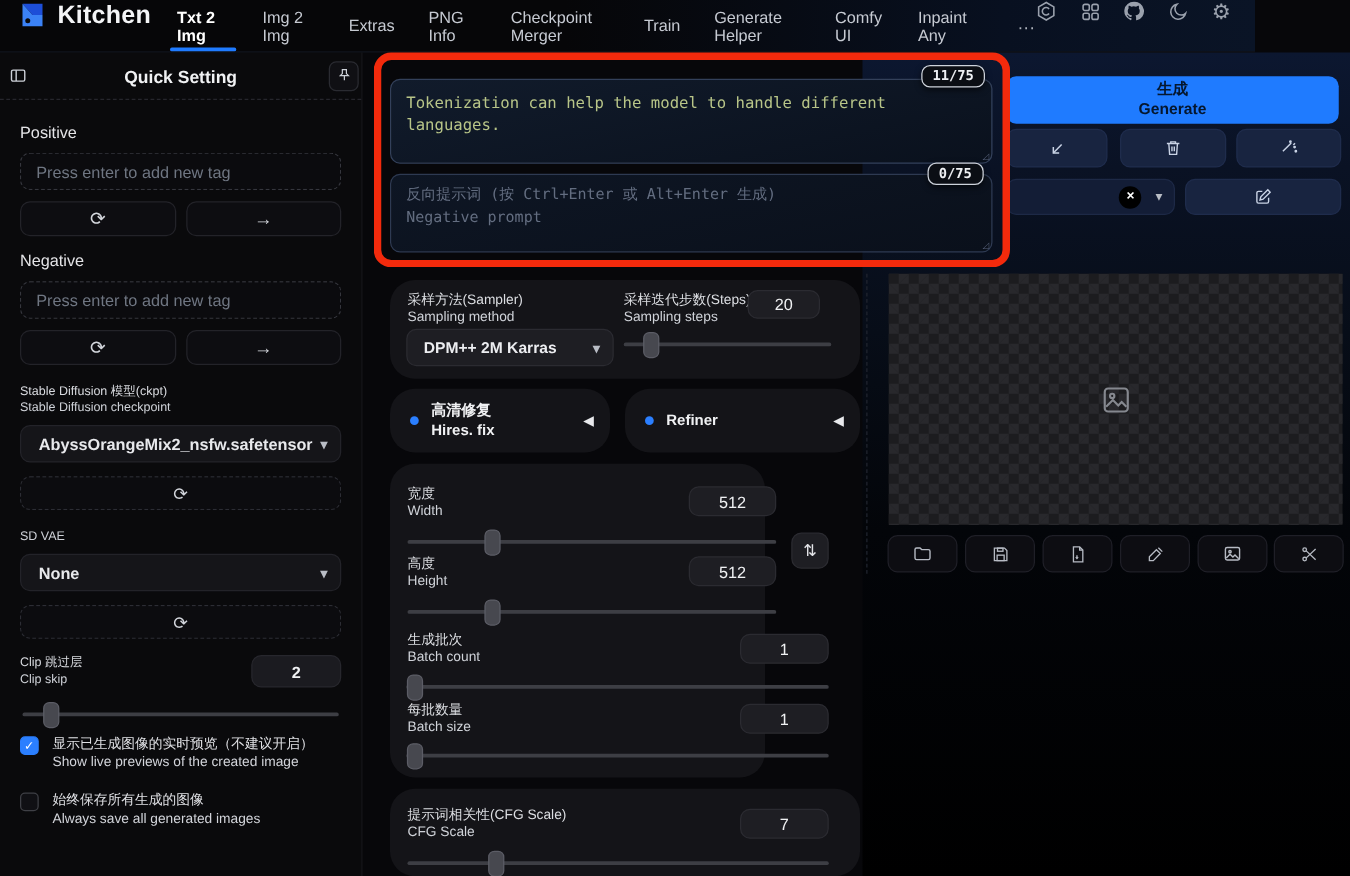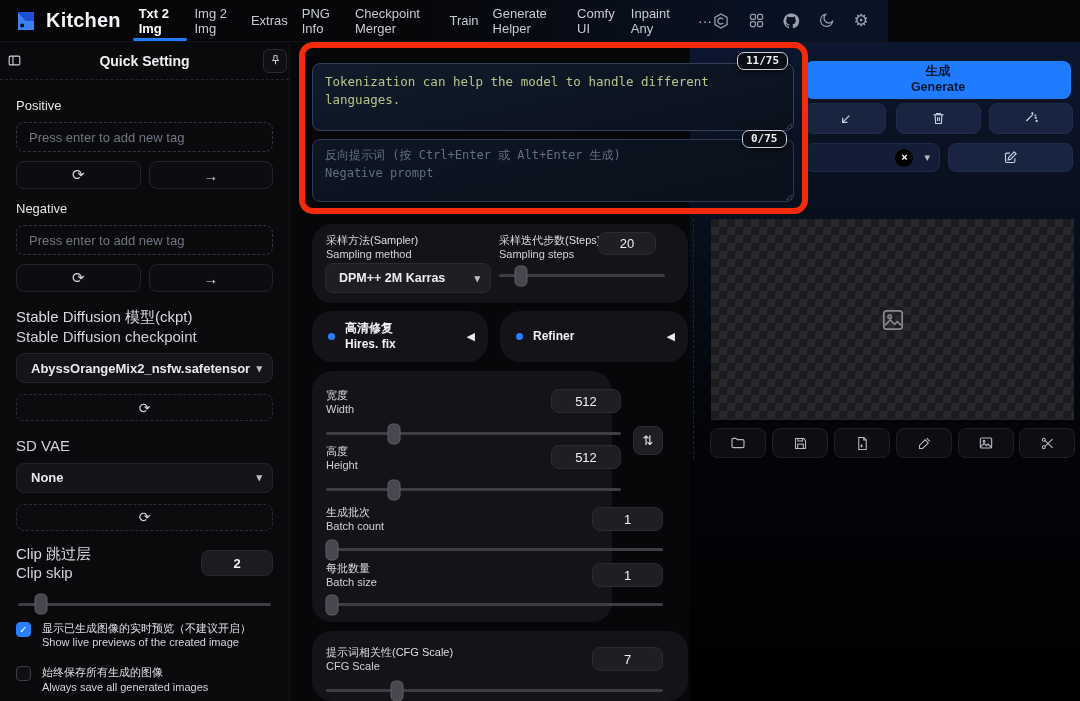--- a/index.html
+++ b/index.html
@@ -1,24 +1,24 @@
 <!DOCTYPE html>
 <html><head>
 <meta charset="utf-8">
 <style>
   html,body{margin:0;padding:0;width:1080px;height:701px;background:#07070a;overflow:hidden;
     font-family:"Liberation Sans",sans-serif;color:#e5e7eb;}
   *{box-sizing:border-box}
 
   
-  .topnav{position:absolute;left:0;top:0;width:888px;height:42px;display:flex;align-items:center;
+  .topnav{position:absolute;left:0;top:0;width:1004px;height:42px;display:flex;align-items:flex-start;
     background:linear-gradient(90deg,#060608 45%,#081020 80%,#0a1426);border-bottom:1px solid #10151d;z-index:3}
   .logo{display:flex;align-items:center;gap:8px;padding-left:14px;width:150px}
   .logo-text{font-size:20px;font-weight:bold;color:#f4f5f7;letter-spacing:.2px}
-  .tabs{display:flex;align-items:center;gap:14px;height:100%}
+  .tabs{display:flex;align-items:center;gap:27px;height:100%}
   .tab{font-size:13px;color:#c6cad2;cursor:pointer;position:relative;display:flex;align-items:center;height:100%}
   .tab.active{color:#ffffff;font-weight:bold}
   .tab.active::after{content:"";position:absolute;left:-6px;right:-6px;bottom:0;height:3px;background:#1f7bff;border-radius:2px}
   .tab-more{font-size:14px;color:#aeb3bc;margin-left:6px;cursor:pointer}
   .nav-icons{margin-left:auto;display:flex;align-items:center;gap:17px;padding-right:18px;color:#9aa1ad}
   .nav-icons .ni{width:18px;height:18px;display:flex;align-items:center;justify-content:center;cursor:pointer}
   .glyph-gear{font-size:17px;line-height:1;color:#9aa1ad}
 
   
   .sidebar{position:absolute;left:0;top:42px;width:290px;height:659px;background:#0a0a0c;border-right:1px solid #141419;z-index:2}
@@ -27,21 +27,21 @@
   .sb-ibtn{width:24px;height:24px;border-radius:6px;display:flex;align-items:center;justify-content:center;color:#cdd1d8;cursor:pointer}
   .sb-ibtn.bordered{border:1px solid #2a2b31;background:#101014}
   .sb-body{padding:6px 16px 0 16px}
   .lbl{font-size:13px;color:#e4e4e7;margin:12px 0 9px}
   .taginput{width:100%;height:30px;border:1px dashed #35363d;border-radius:8px;background:#0b0b0e;color:#6f7682;
     font-size:13px;padding:0 12px;outline:none;font-family:"Liberation Sans",sans-serif}
   .taginput::placeholder{color:#6f7682}
   .btnrow{display:flex;gap:8px;margin:9px 0 2px}
   .sbtn{flex:1;height:28px;border:1px solid #232329;border-radius:8px;background:#0d0d11;color:#d3d6dc;
     display:flex;align-items:center;justify-content:center;font-size:15px;cursor:pointer}
-  .dual{font-size:15px;line-height:1.3;color:#d9dbe0;margin-top:15px}
+  .dual{font-size:10px;line-height:1.3;color:#d9dbe0;margin-top:15px}
   .dual .zh{display:block}.dual .en{display:block;color:#cfd2d8}
   .dropdown{height:30px;background:#151519;border:1px solid #232329;border-radius:8px;display:flex;align-items:center;
     padding:0 10px 0 14px;font-size:13px;font-weight:bold;color:#e8e9ec;margin-top:7px;cursor:pointer}
   .dd-val{flex:1;white-space:nowrap;overflow:hidden}
   .caret{color:#b9bdc5;font-size:11px;margin-left:6px}
   .refreshwide{height:27px;border:1px dashed #2c2d34;border-radius:8px;margin-top:11px;background:#0c0c0f;
     display:flex;align-items:center;justify-content:center;color:#d3d6dc;font-size:14px;cursor:pointer}
   .cliprow{display:flex;justify-content:space-between;align-items:center;margin-top:13px}
   .valbox{width:72px;height:26px;background:#1b1b20;border:1px solid #27272d;border-radius:8px;
     display:flex;align-items:center;justify-content:center;font-size:13px;font-weight:bold;color:#f0f1f3}

